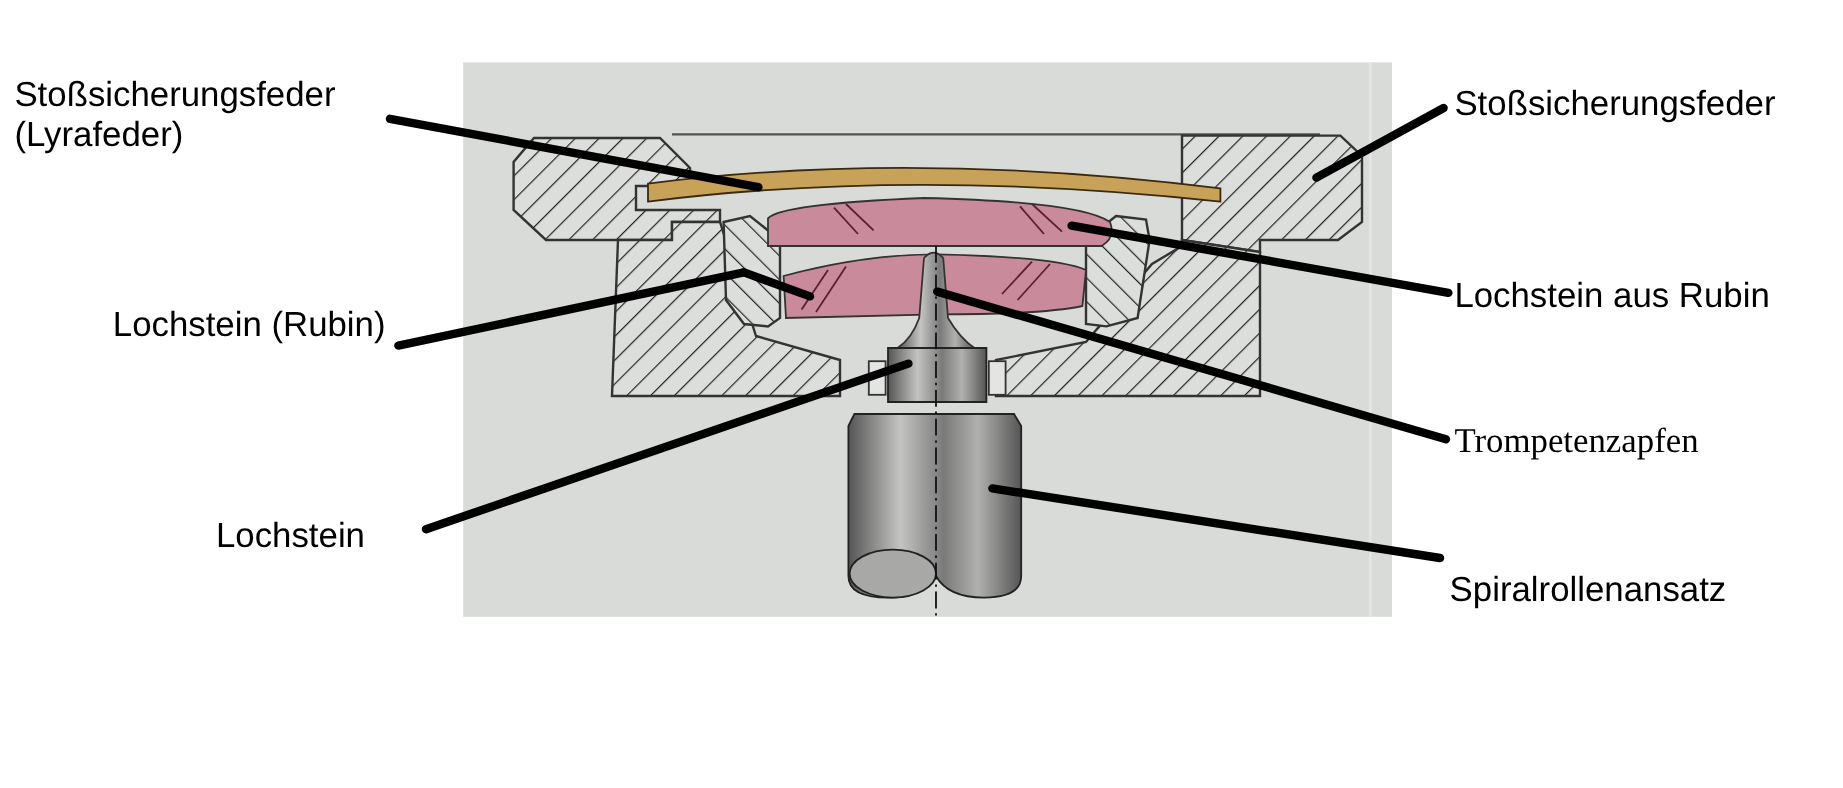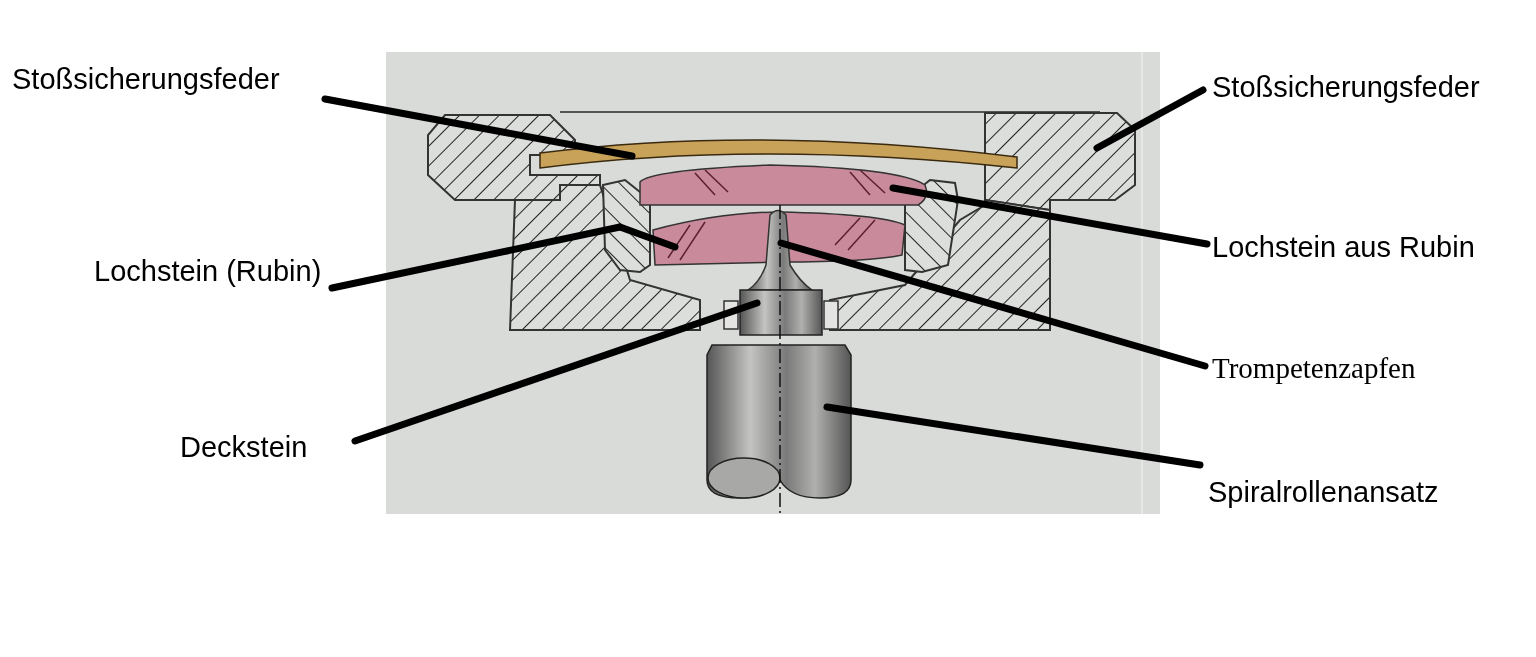--- a/index.html
+++ b/index.html
@@ -87,27 +87,28 @@
     <line x1="332" y1="288" x2="620" y2="227"></line>
     <line x1="620" y1="227" x2="675" y2="247"></line>
     <line x1="781" y1="243" x2="1205" y2="366"></line>
     <line x1="355" y1="441" x2="757" y2="303"></line>
     <line x1="827" y1="407" x2="1200" y2="465"></line>
   </g>
 </svg>
 
 <div class="label" style="left:12px; top:62px;">
   <div>Stoßsicherungsfeder</div>
+  <div>(Lyrafeder)</div>
 </div>
 
 <div class="label" style="left:1212px; top:70px;">Stoßsicherungsfeder</div>
 
 <div class="label" style="left:1212px; top:230px;">Lochstein aus Rubin</div>
 
 <div class="label" style="left:62px; top:254px;margin-left:32px;">
   <div>Lochstein (Rubin)</div>
 </div>
 
 <div class="label" style="left:1212px; top:351px;font-family:Liberation Serif, serif;">Trompetenzapfen</div>
 
-<div class="label" style="left:180px; top:430px;">Deckstein</div>
+<div class="label" style="left:180px; top:430px;">Lochstein</div>
 
 <div class="label" style="left:1208px; top:475px;">Spiralrollenansatz</div>
 
 </body></html>

